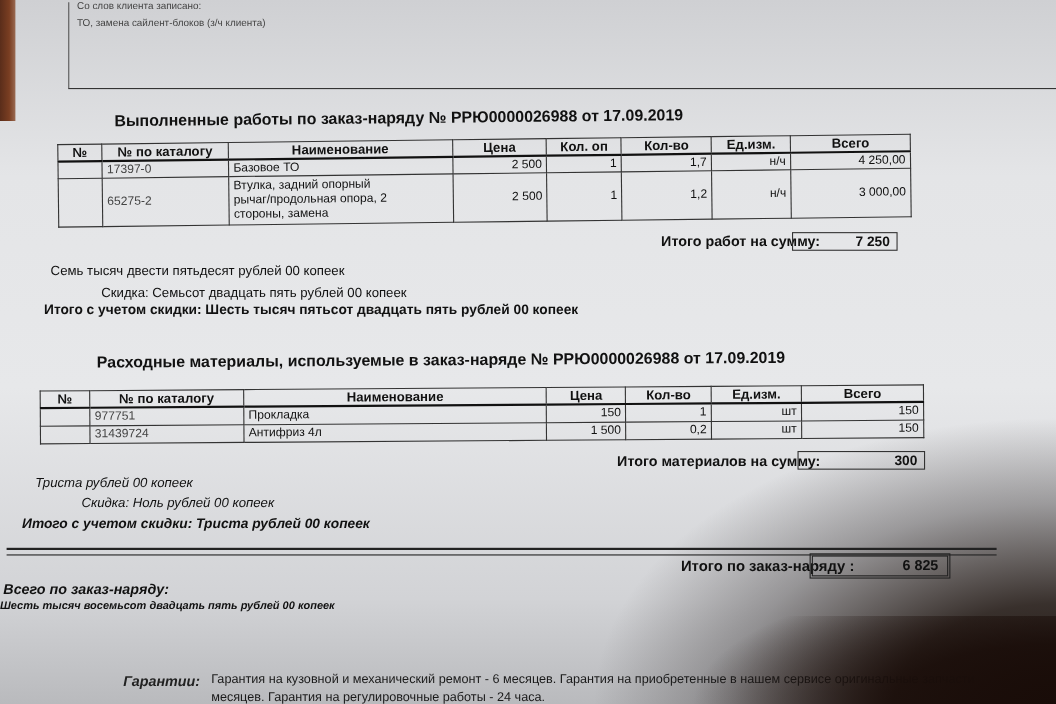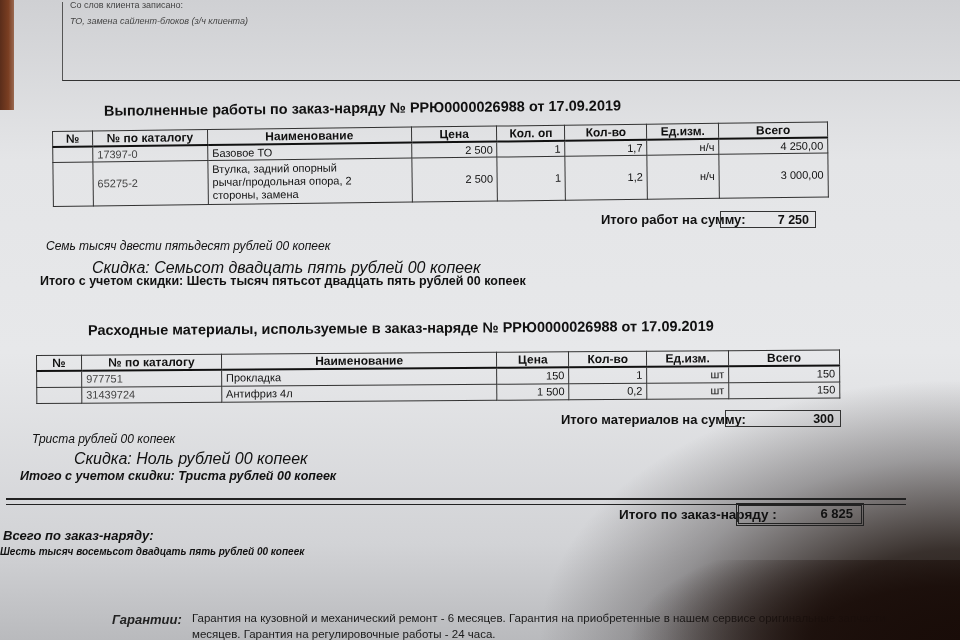--- a/index.html
+++ b/index.html
@@ -47,21 +47,21 @@
   }
 </style>
 </head>
 <body>
 
 <div class="paper"></div>
 <div class="wood"></div>
 
 <div class="abs note-box"></div>
 <div class="abs note-line" style="top:0;">Со слов клиента записано:</div>
-<div class="abs note-line" style="top:16px;font-style:italic;">ТО, замена сайлент-блоков (з/ч клиента)</div>
+<div class="abs note-line" style="top:16px;">ТО, замена сайлент-блоков (з/ч клиента)</div>
 
 <div class="abs title" style="left:104px; top:100px; transform:rotate(-0.6deg);">Выполненные работы по заказ-наряду №  РРЮ0000026988 от 17.09.2019</div>
 
 <table class="grid" style="left:52px; top:131px; width:776px; transform:rotate(-0.7deg); transform-origin:left top;">
   <colgroup>
     <col style="width:40px">
       <col style="width:115px">
       <col style="width:204px">
       <col style="width:86px">
       <col style="width:68px">
@@ -103,22 +103,22 @@
     <td class="r">1,2</td>
     <td class="c">н/ч</td>
     <td class="r">3 000,00</td>
   </tr>
 </tbody>
   </table>
 
 <div class="totlabel" style="left:557px; top:212px;">Итого работ на сумму:</div>
 <div class="totbox" style="left:720px; top:211px; width:96px; height:17px; line-height:16px;">7 250</div>
 
-<div class="txt" style="left:46px; top:239px; font-size:12px;font-style:italic;">Семь тысяч двести пятьдесят рублей 00 копеек</div>
-<div class="txt" style="left:92px; top:259px; font-size:16px;font-style:italic;">Скидка: Семьсот двадцать пять рублей 00 копеек</div>
+<div class="txt" style="left:46px; top:239px; font-size:12px;">Семь тысяч двести пятьдесят рублей 00 копеек</div>
+<div class="txt" style="left:92px; top:259px; font-size:12px;">Скидка: Семьсот двадцать пять рублей 00 копеек</div>
 <div class="txt b" style="left:40px; top:274px; font-size:12.5px;">Итого с учетом скидки: Шесть тысяч пятьсот двадцать пять рублей 00 копеек</div>
 
 <div class="abs title" style="left:88px; top:320px; transform:rotate(-0.4deg);">Расходные материалы, используемые в заказ-наряде №  РРЮ0000026988 от 17.09.2019</div>
 
 <table class="grid" style="left:36px; top:355px; width:804px; transform:rotate(-0.4deg); transform-origin:left top;">
   <colgroup>
     <col style="width:45px">
       <col style="width:140px">
       <col style="width:276px">
       <col style="width:72px">
@@ -154,21 +154,21 @@
     <td class="c">шт</td>
     <td class="r">150</td>
   </tr>
 </tbody>
   </table>
 
 <div class="totlabel" style="left:517px; top:412px;">Итого материалов на сумму:</div>
 <div class="totbox" style="left:725px; top:410px; width:116px; height:17px; line-height:16px;">300</div>
 
 <div class="txt i" style="left:32px; top:432px; font-size:12px;">Триста рублей 00 копеек</div>
-<div class="txt i" style="left:74px; top:450px; font-size:16px;">Скидка: Ноль рублей 00 копеек</div>
+<div class="txt i" style="left:74px; top:450px; font-size:12px;">Скидка: Ноль рублей 00 копеек</div>
 <div class="txt i b" style="left:20px; top:469px; font-size:12.5px;">Итого с учетом скидки: Триста рублей 00 копеек</div>
 
 <div class="dbl" style="left:6px; top:498px; width:900px;"></div>
 <div class="totlabel" style="left:575px; top:507px; font-size:13.5px;">Итого по заказ-наряду :</div>
 <div class="grand-box">6 825</div>
 
 <div class="txt i b" style="left:3px; top:528px; font-size:13px;">Всего по заказ-наряду:</div>
 <div class="txt i b" style="left:0px; top:546px; font-size:10px;">Шесть тысяч восемьсот двадцать пять рублей 00 копеек</div>
 
 <div class="txt i b" style="left:112px; top:612px; font-size:13px; color:#222;">Гарантии:</div>

